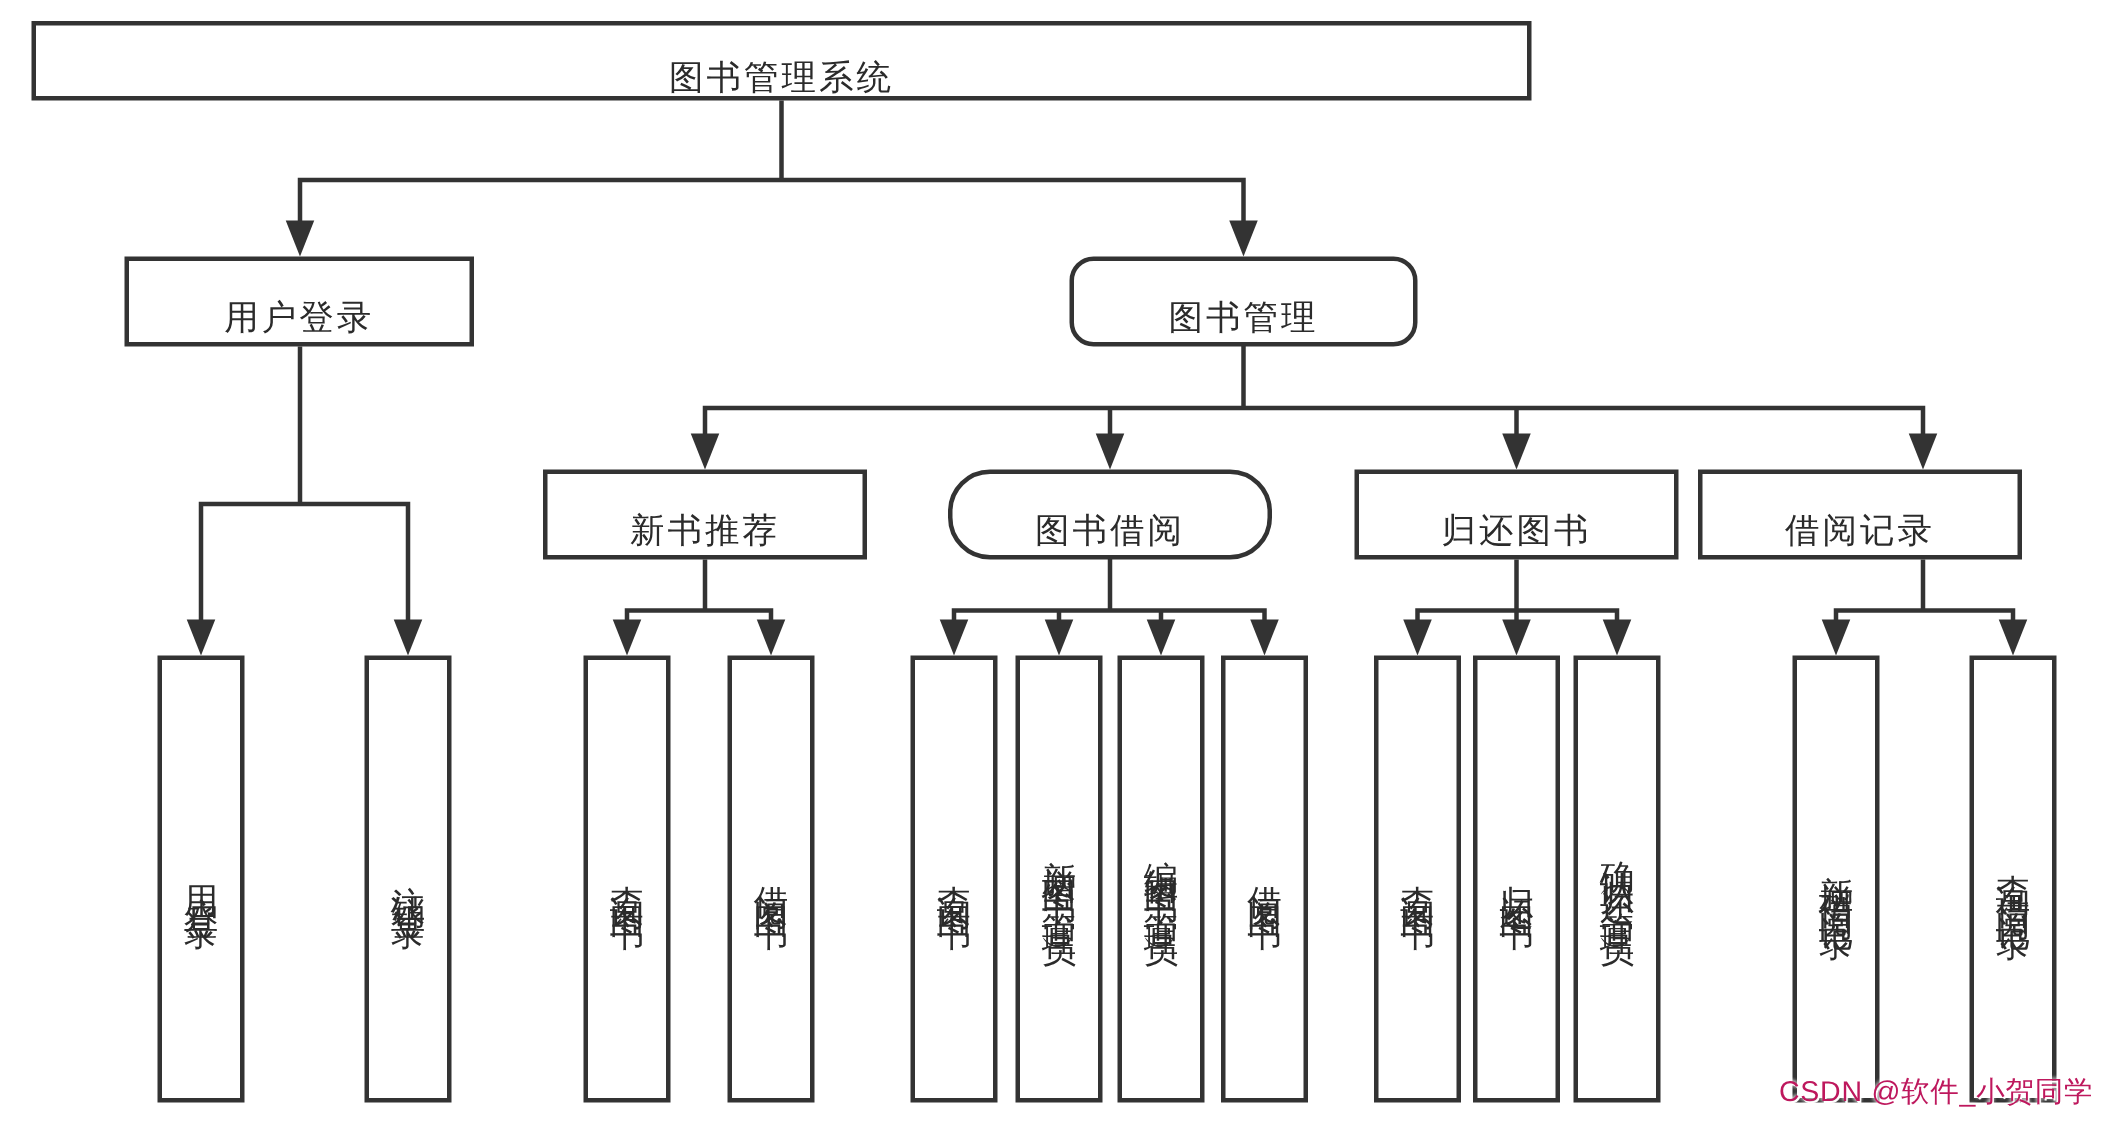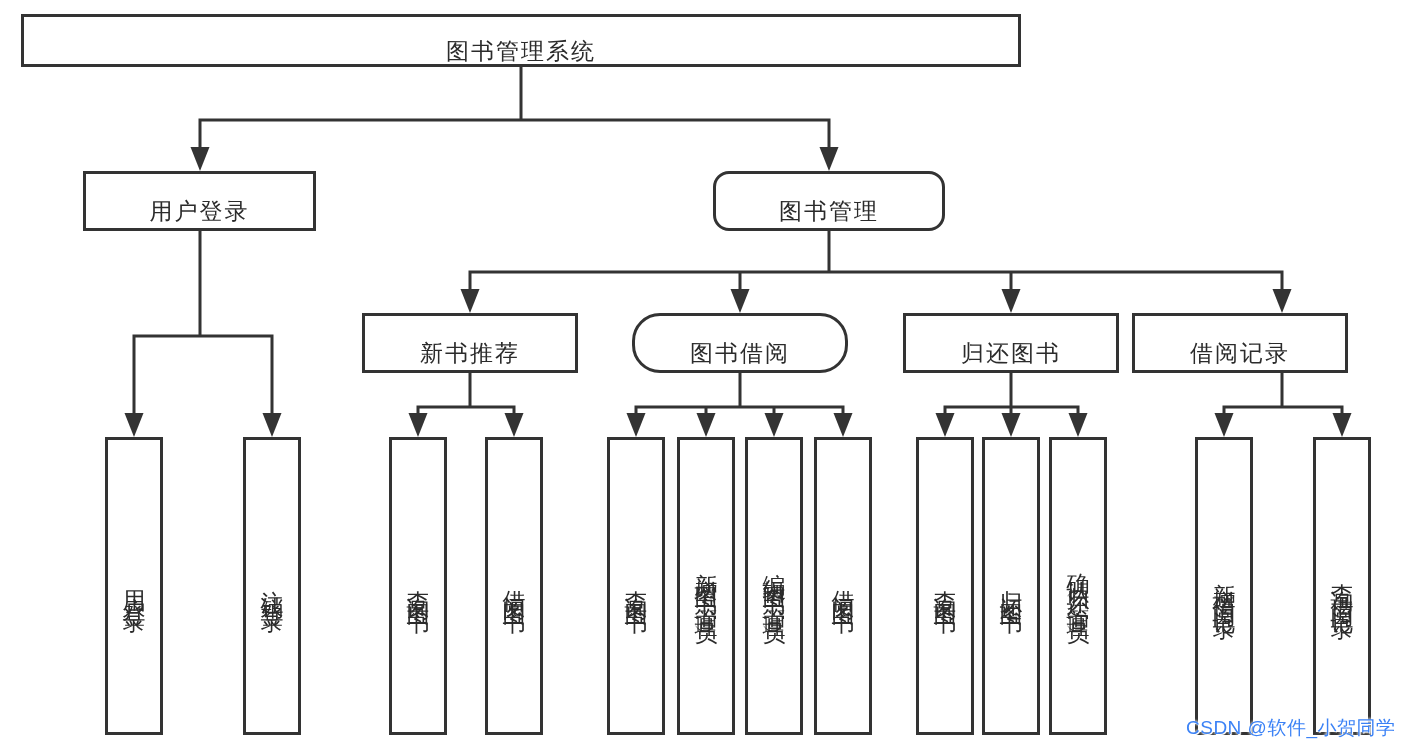--- a/index.html
+++ b/index.html
@@ -53,21 +53,21 @@
     letter-spacing: 7px;
     color: #2b2b2b;
     white-space: nowrap;
   }
   .watermark {
     position: absolute;
     left: 1186px;
     top: 715px;
     font-size: 19px;
     letter-spacing: 0.5px;
-    color: #3b82f6;
+    color: #be185d;
     white-space: nowrap;
     z-index: 5;
     text-shadow: 0 0 3px #ffffff, 0 0 3px #ffffff, 1px 1px 0 #ffffff;
   }
 </style>
 </head>
 <body>
 
 <div class="canvas">
 

